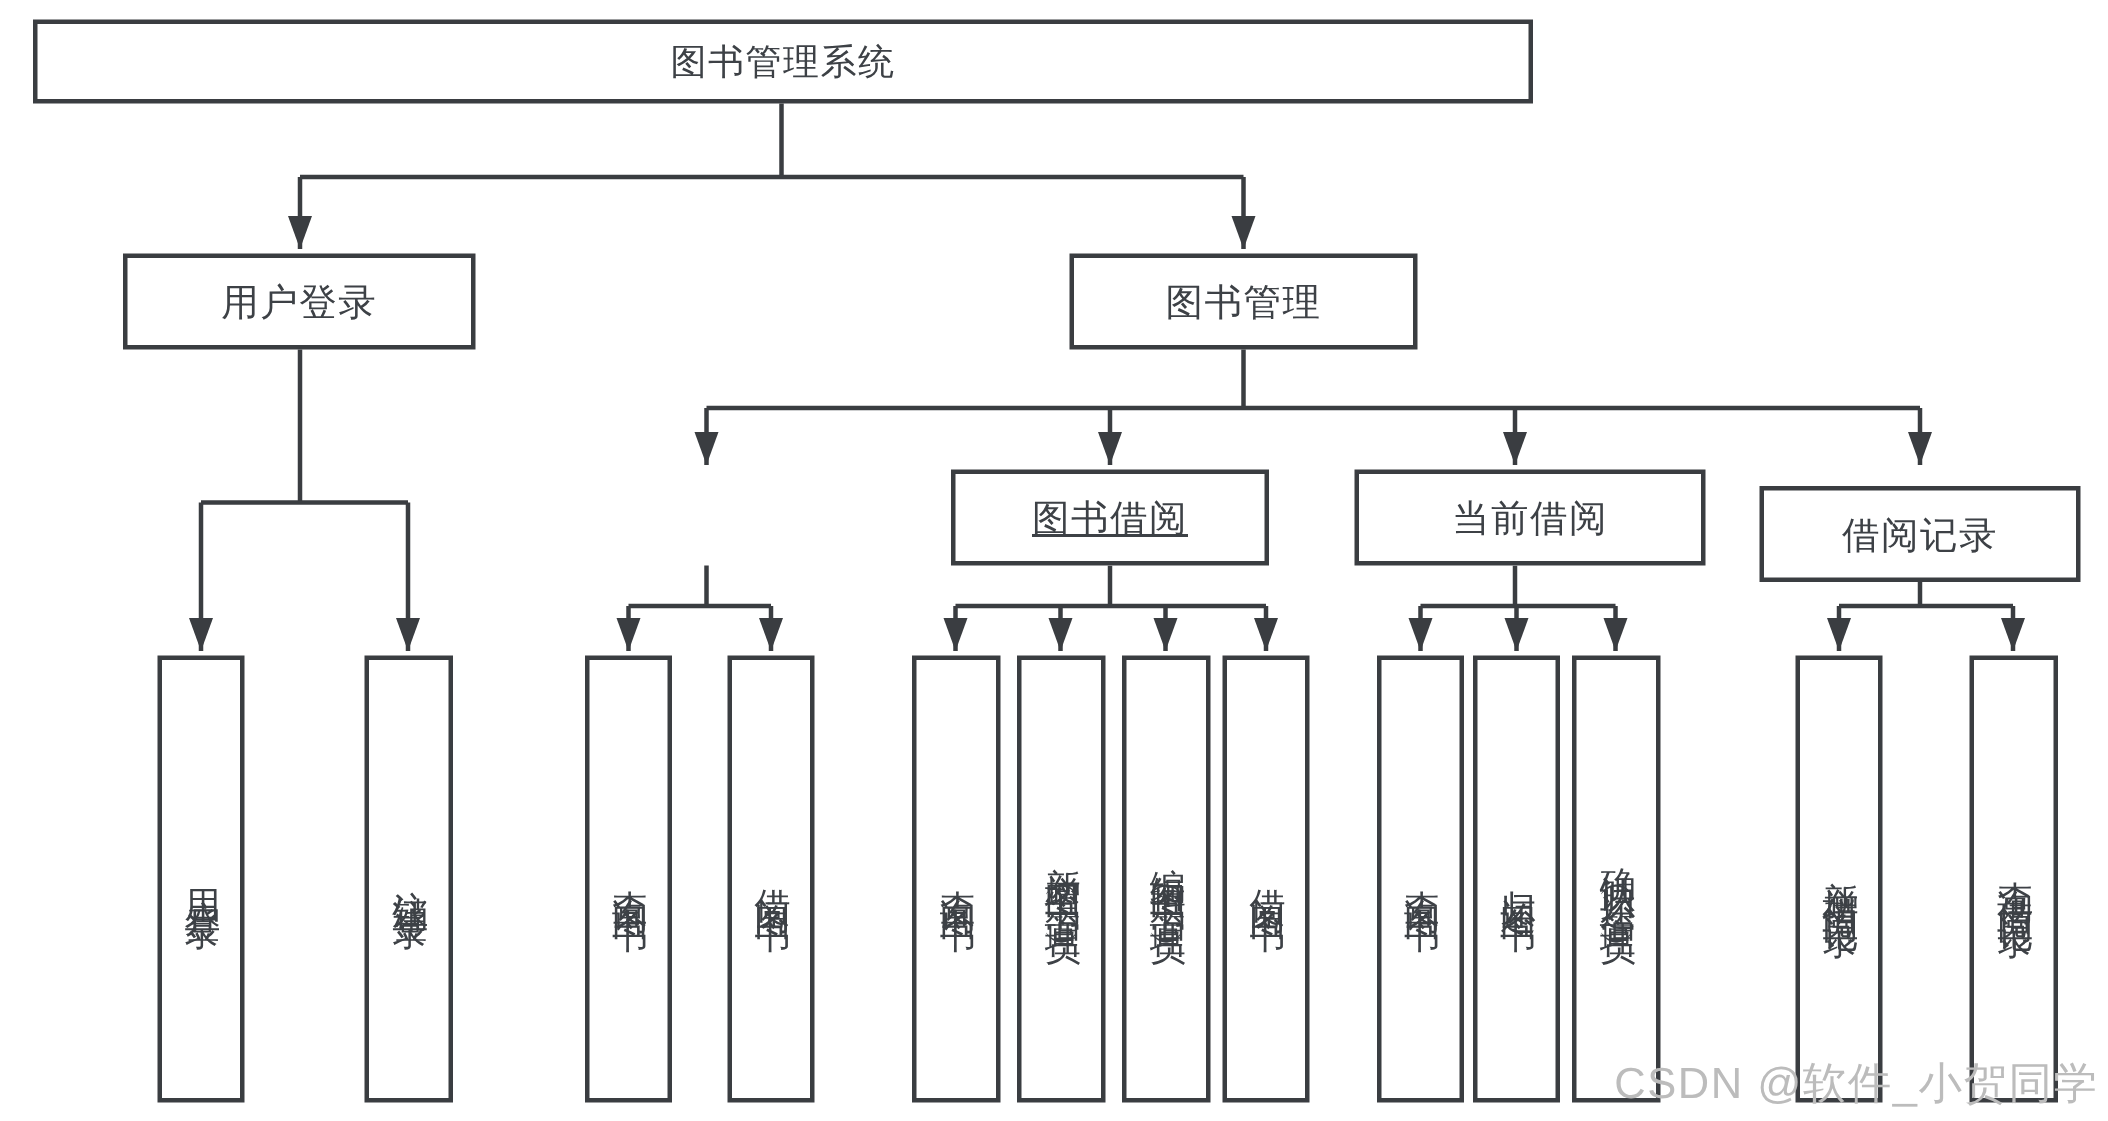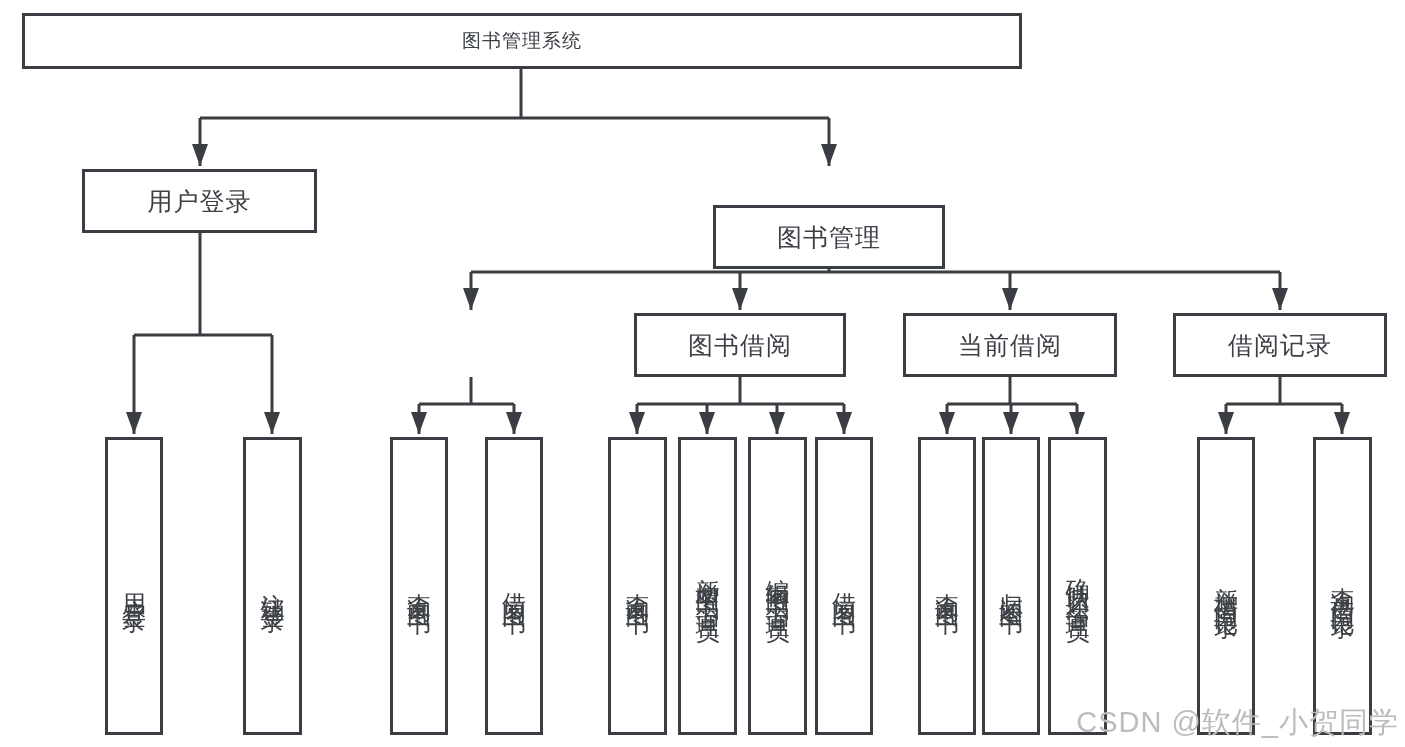--- a/index.html
+++ b/index.html
@@ -37,21 +37,21 @@
   .box {
     position: absolute;
     background: var(--box-bg);
     border: 3px solid var(--line);
     display: flex;
     align-items: center;
     justify-content: center;
     color: var(--text);
   }
   .hbox { font-size: 25px; letter-spacing: 1px; }
-  .root-box { font-size: 19px; }
+  .root-box { font-size: 24px; }
   .leaf {
     font-size: 24px;
   }
   .leaf .vtext {
     writing-mode: vertical-rl;
     text-orientation: mixed;
     letter-spacing: 6px;
     line-height: 1;
     white-space: nowrap;
   }
@@ -119,31 +119,31 @@
     <path class="link" d="M1342,404 V434" marker-end="url(#arrow)"></path>
   </svg>
 
   <div class="box hbox root-box" style="left:22px; top:13px; width:1000px; height:56px;">
     <span>图书管理系统</span>
   </div>
 
   <div class="box hbox" style="left:82px; top:169px; width:235px; height:64px;">
     <span>用户登录</span>
   </div>
-  <div class="box hbox" style="left:713px; top:169px; width:232px; height:64px;margin-top:36px;">
+  <div class="box hbox" style="left:713px; top:169px; width:232px; height:64px;">
     <span>图书管理</span>
   </div>
 
-  <div class="box hbox" style="left:634px; top:313px; width:212px; height:64px;">
+  <div class="box hbox" style="left:634px; top:313px; width:212px; height:64px;text-decoration:underline;">
     <span>图书借阅</span>
   </div>
-  <div class="box hbox" style="left:903px; top:313px; width:214px; height:64px;">
+  <div class="box hbox" style="left:903px; top:313px; width:234px; height:64px;">
     <span>当前借阅</span>
   </div>
-  <div class="box hbox" style="left:1173px; top:313px; width:214px; height:64px;">
+  <div class="box hbox" style="left:1173px; top:324px; width:214px; height:64px;">
     <span>借阅记录</span>
   </div>
 
   <div class="box leaf" style="left:105px; top:437px; width:58px; height:298px;">
     <span class="vtext">用户登录</span>
   </div>
   <div class="box leaf" style="left:243px; top:437px; width:59px; height:298px;">
     <span class="vtext">注销登录</span>
   </div>
 

